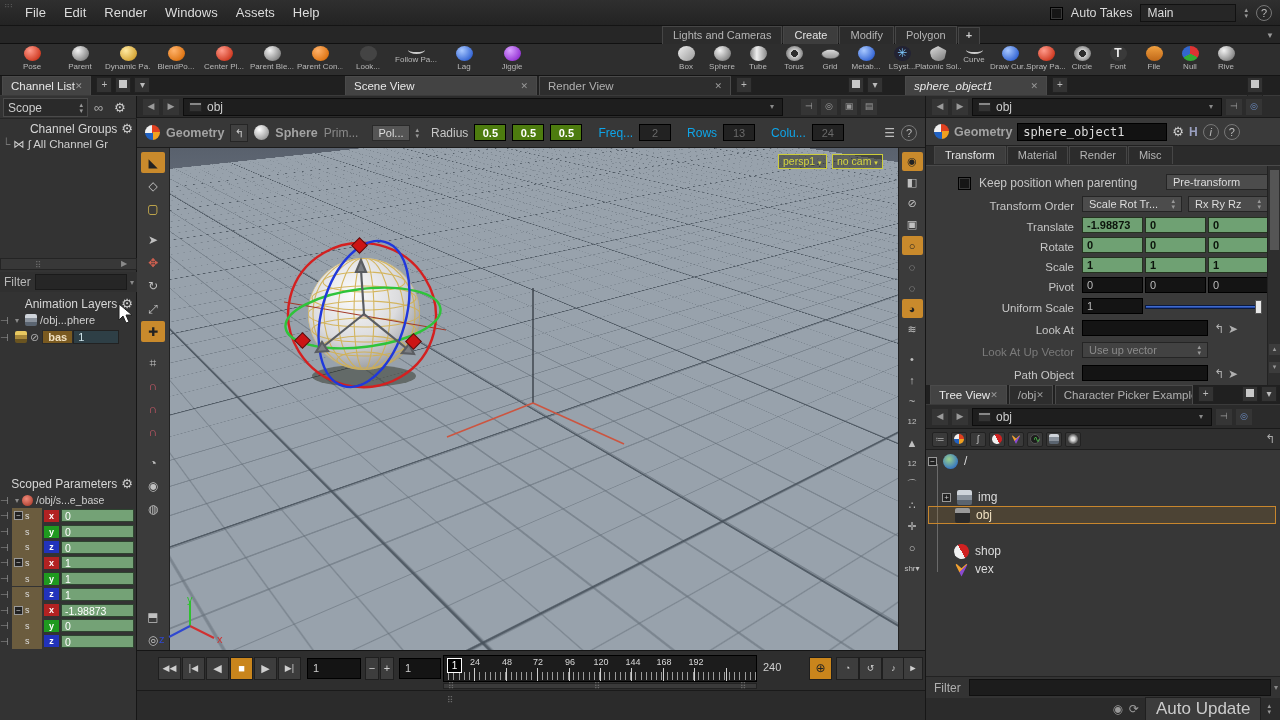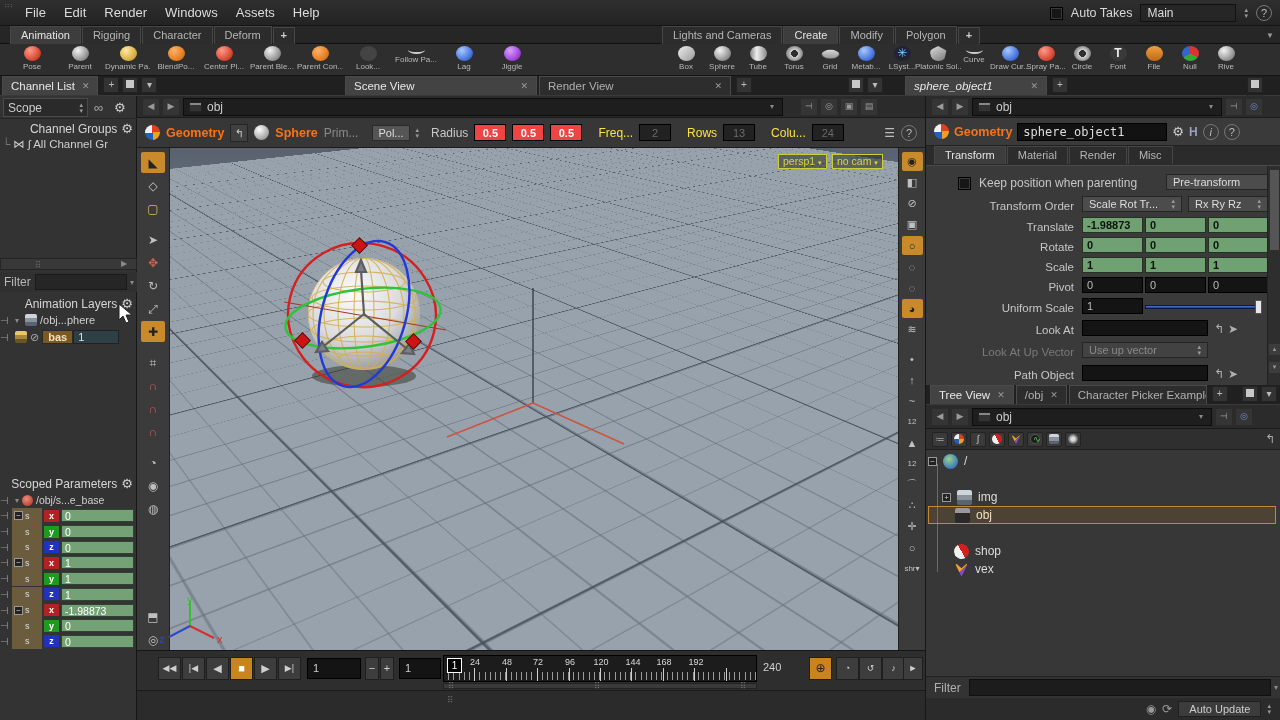--- a/index.html
+++ b/index.html
@@ -50,21 +50,21 @@
   .g-tube { background:linear-gradient(90deg,#888,#eee 40%,#888); border-radius:3px; }
   .g-curv { background:transparent; border-bottom:2px solid #ccc; border-radius:50%; height:8px !important; }
   .g-fold { background:linear-gradient(#f0a040,#c06818); border-radius:2px 4px 2px 2px; }
   .g-null { background:conic-gradient(#d33 0 120deg,#3a3 120deg 240deg,#36c 240deg); border-radius:50%; }
   .g-font { background:#3a3a3a; color:#eee; font-size:12px; font-weight:bold; text-align:center; line-height:15px; border-radius:2px; }
   .g-lsys { background:#223; color:#7ec8ff; font-size:12px; text-align:center; line-height:14px; border-radius:2px; }
   .g-plat { background:linear-gradient(150deg,#ddd,#777); clip-path:polygon(50% 0,100% 30%,85% 100%,15% 100%,0 30%); }
 
   
   #panetabs { left:0; top:76px; width:1280px; height:20px; background:#202020; border-bottom:1px solid #3a3a3a; }
-  .ptab { display:inline-flex; align-items:center; gap:7px; height:19px; padding:0 8px; background:#2d2d2d; border:1px solid #4a4a4a; border-bottom:none; font-size:11.5px; color:#b0b0b0; margin-right:2px; }
+  .ptab { display:inline-flex; align-items:center; height:19px; padding:0 8px; background:#2d2d2d; border:1px solid #4a4a4a; border-bottom:none; font-size:11.5px; color:#b0b0b0; margin-right:2px; }
   .ptab.active { background:#434343; color:#e8e8e8; }
   .ptab .x { font-size:9px; color:#999; }
   .ptab-btn { display:inline-block; width:16px; height:16px; background:#333; border:1px solid #222; color:#bbb; text-align:center; line-height:14px; font-size:10px; margin-left:3px; vertical-align:top; margin-top:1px; }
   .ptab-btn.sq::after { content:""; display:inline-block; width:8px; height:8px; background:#c8c8c8; }
 
   
   #leftpane { left:0; top:96px; width:137px; height:624px; background:#333333; border-right:1px solid #161616; }
   #scope-row { position:absolute; left:0; top:0; width:137px; height:23px; border-bottom:1px solid #262626; }
   #scope-box { position:absolute; left:3px; top:2px; width:85px; height:19px; background:#2a2a2a; border:1px solid #4a4a4a; display:flex; align-items:center; justify-content:space-between; padding:0 4px; font-size:12px; color:#ccc; }
   .mini-icon { color:#aaa; font-size:13px; }
@@ -89,27 +89,27 @@
   .expd { width:9px; height:9px; border:1px solid #999; background:#222; color:#ccc; font-size:8px; line-height:7px; text-align:center; }
 
   
   #centerpane { left:137px; top:96px; width:788px; height:624px; background:#2b2b2b; }
   .pathbar { height:22px; background:#2b2b2b; border-bottom:1px solid #1a1a1a; display:flex; align-items:center; gap:4px; padding:0 6px; }
   .navarr { width:16px; height:16px; background:#353535; color:#9a9a9a; font-size:9px; text-align:center; line-height:15px; }
   .pathfield { height:18px; background:#1e1e1e; border:1px solid #0d0d0d; display:flex; align-items:center; gap:5px; padding:0 5px; color:#ccc; }
   .clap { width:13px; height:10px; background:linear-gradient(#888 30%,#333 30%); border:1px solid #222; }
   #optoolbar { position:absolute; left:0; top:22px; width:788px; height:30px; background:#373737; border-bottom:1px solid #1c1c1c; display:flex; align-items:center; gap:6px; padding:0 8px; }
   .pinwheel { width:15px; height:15px; border-radius:50%; background:conic-gradient(#e04020 0 90deg,#f0a020 90deg 180deg,#2060c0 180deg 270deg,#f0f0f0 270deg); }
-  .bold { font-weight:bold; color:#f97316; font-size:12.5px; }
+  .bold { font-weight:bold; color:#a3a3a3; font-size:12.5px; }
   .dim { color:#8a8a8a; }
-  .verydim { color:#fde047; }
+  .verydim { color:#0ea5e9; }
   .upbtn { width:18px; height:18px; background:#404040; border:1px solid #252525; color:#ccc; text-align:center; line-height:16px; font-size:11px; }
   .sphicon { width:15px; height:15px; border-radius:50%; background:radial-gradient(circle at 35% 30%,#fff,#9a9a9a 75%,#666); }
   .dropbox { background:#555; border:1px solid #2a2a2a; padding:1px 5px; font-size:11px; color:#ddd; }
-  .nfield { width:32px; height:17px; background:#ef4444; border:1px solid #000; color:#fff; font-weight:bold; font-size:11px; text-align:center; line-height:16px; }
+  .nfield { width:32px; height:17px; background:#4d7c0f; border:1px solid #000; color:#fff; font-weight:bold; font-size:11px; text-align:center; line-height:16px; }
   .nfield.disabled { color:#6a6a6a; background:#222; font-weight:normal; }
 
   
   #viewport { position:absolute; left:0; top:52px; width:788px; height:502px; overflow:hidden;
     background:linear-gradient(#59616d 0%, #7d8796 30%, #99a2ad 55%, #a9b0ba 100%); }
   #plane3d { position:absolute; left:396px; top:268px; width:3200px; height:3200px; margin-left:-1600px; margin-top:-1600px;
     background-color:#98a2ac;
     background-image:
       repeating-linear-gradient(rgba(88,98,108,.0) 0 228px, rgba(70,80,90,.85) 228px 230px),
       repeating-linear-gradient(90deg, rgba(88,98,108,0) 0 228px, rgba(70,80,90,.85) 228px 230px),
@@ -182,21 +182,21 @@
   .ic-img { background:linear-gradient(#cfd4da 33%, #8a929c 33% 66%, #5a6470 66%); border-radius:2px; }
   .ic-obj { background:linear-gradient(#999 35%, #2a2a2a 35%); border-radius:2px; }
   .ic-out { background:radial-gradient(circle, #ddd 25%, #777 60%, #444); }
   .ic-shop { background:conic-gradient(#d02020 0 180deg, #f0f0f0 180deg); transform:rotate(-30deg); }
   .ic-vex { background:linear-gradient(135deg,#f0a030 50%, #8a4ad0 50%); clip-path:polygon(0 0,50% 100%,100% 0,50% 45%); }
   .treeline { position:absolute; left:11px; top:363px; width:1px; height:160px; background:#6a6a6a; }
   #treefilter-row { position:absolute; left:0; top:580px; width:355px; height:22px; background:#333; border-top:1px solid #222; display:flex; align-items:center; }
   #treefilter-row .lbl { padding:0 8px; color:#b0b0b0; }
   #treefilter-row .inp { flex:1; height:17px; background:#1c1c1c; border:1px solid #101010; }
   #treebottom { position:absolute; left:0; top:602px; width:355px; height:22px; background:#2b2b2b; display:flex; align-items:center; justify-content:flex-end; gap:6px; padding-right:10px; }
-  #autoupdate { background:#3c3c3c; border:1px solid #1f1f1f; color:#ccc; font-size:11px; padding:1px 10px; }
+  #autoupdate { background:#3c3c3c; border:1px solid #1f1f1f; color:#ccc; font-size:17px; padding:1px 10px; }
 
   
   #cursor { position:absolute; left:118px; top:303px; z-index:50; }
 </style>
 </head>
 <body>
 
 <div id="app">
 
   <div id="menubar" class="abs">
@@ -213,23 +213,20 @@
       <span id="take-select">Main</span>
       <span class="spinner">
           <span>▴</span>
           <span>▾</span>
         </span>
       <span class="helpdot">?</span>
     </div>
   </div>
 
   <div id="shelftabs" class="abs">
-    <div id="shelftabs-left">
-      <span class="stab active">Animation</span><span class="stab">Rigging</span><span class="stab">Character</span><span class="stab">Deform</span><span class="stab addtab">+</span>
-    </div>
     <div id="shelftabs-right">
       <span class="stab">Lights and Cameras</span><span class="stab active">Create</span><span class="stab">Modify</span><span class="stab">Polygon</span><span class="stab addtab">+</span>
     </div>
     <span class="enddrop">▼</span>
   </div>
 
   <div id="shelftools" class="abs">
     <div class="toolrow" style="left:8px;">
       <span class="tool">
           <span class="ticon g-red"></span>

